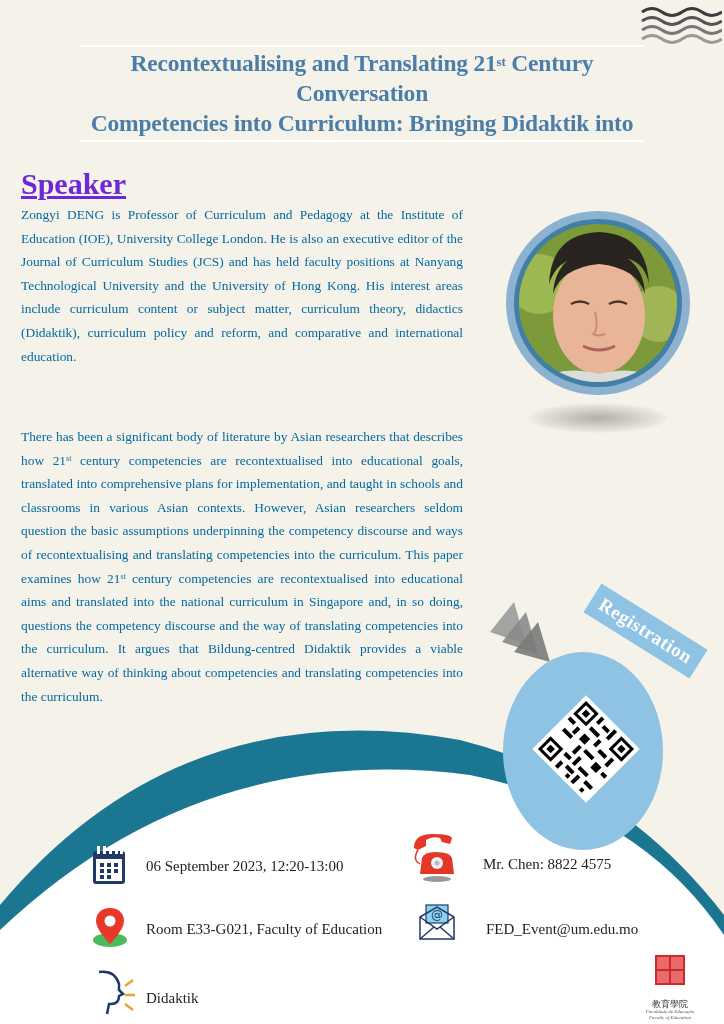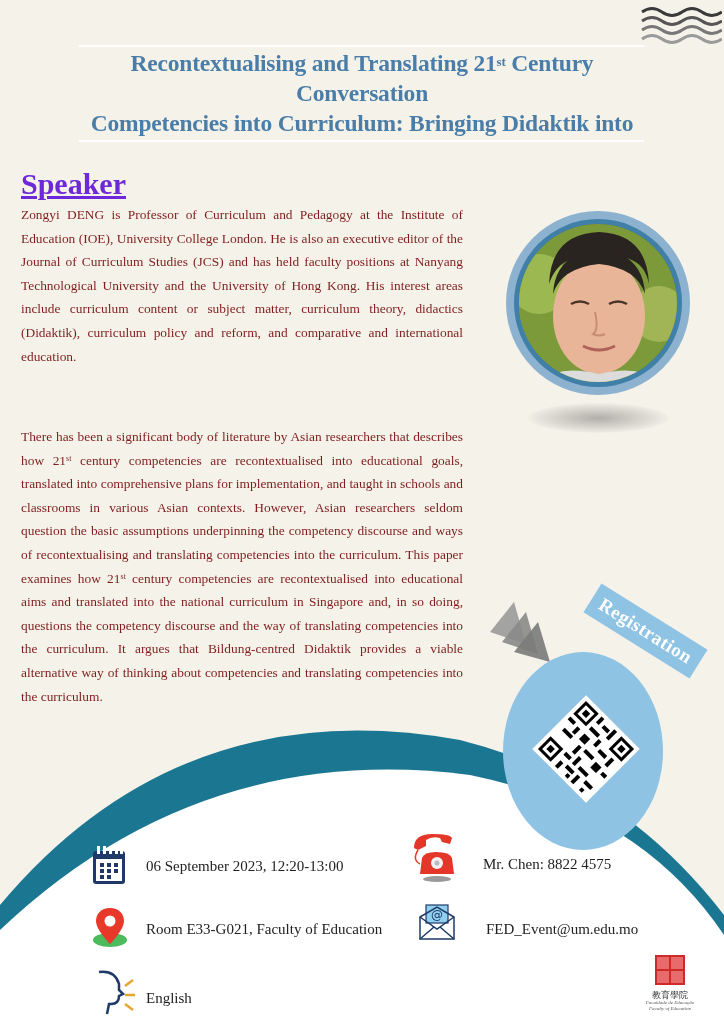--- a/index.html
+++ b/index.html
@@ -26,21 +26,21 @@
 
   .section-heading {
     position: absolute; left: 21px; color: #6d28d9; font-weight: bold;
     font-size: 30px; line-height: 34px; text-decoration: underline;
   }
   .speaker-heading { top: 167px; }
   .abstract-heading { top: 391px; }
 
   .body-text {
     position: absolute; left: 21px; width: 442px;
-    color: #7f1d1d; font-size: 13.4px; line-height: 23.6px;
+    color: #0369a1; font-size: 13.4px; line-height: 23.6px;
     text-align: justify;
   }
   .speaker-text { top: 203px; }
   .abstract-text { top: 425px; }
   .body-text sup { font-size: 8px; line-height: 0; vertical-align: 4px; }
 
   .photo-ring {
     position: absolute; left: 506px; top: 211px; width: 184px; height: 184px;
     border-radius: 50%; background: #8cb2d0;
   }
@@ -83,21 +83,21 @@
 
   .logo {
     position: absolute; left: 640px; top: 955px; width: 60px; height: 60px;
     text-align: center;
   }
   .logo-seal {
     width: 30px; height: 30px; margin: 0 auto; background: #cf2a2a;
     display: grid; grid-template-columns: 1fr 1fr; gap: 2px; padding: 2px; box-sizing: border-box;
   }
   .logo-seal span { background: #e86a6a; display: block; }
-  .logo-cn { font-size: 9px; color: #333; margin-top: 5px; line-height: 10px; }
+  .logo-cn { font-size: 9px; color: #333; margin-top: 14px; line-height: 10px; }
   .logo-pt { font-size: 5px; color: #555; line-height: 6px; font-style: italic; }
 </style>
 </head>
 <body>
 
 <div class="page">
 
   <svg class="waves" viewBox="0 0 82 40">
     <path d="M2 6 q10 -7 20 0 t20 0 t20 0 t20 0" stroke="#3a3a3a" stroke-width="3" fill="none"></path>
     <path d="M2 15 q10 -7 20 0 t20 0 t20 0 t20 0" stroke="#555555" stroke-width="3" fill="none"></path>
@@ -224,21 +224,21 @@
   <div class="info-text" style="left:146px;top:920px;">Room E33-G021, Faculty of Education</div>
 
   <svg class="info-icon" style="left:95px;top:968px;width:42px;height:48px;" viewBox="0 0 42 48">
     <path d="M4 4 Q20 2 24 16 L24 22 L28 26 L24 28 Q24 36 16 36 L14 36 L12 46" stroke="#1f3a66" stroke-width="2.5" fill="none"></path>
     <g stroke="#e3a72f" stroke-width="2.5">
         <line x1="30" y1="18" x2="38" y2="12"></line>
         <line x1="30" y1="27" x2="40" y2="27"></line>
         <line x1="30" y1="36" x2="38" y2="42"></line>
       </g>
   </svg>
-  <div class="info-text" style="left:146px;top:989px;">English</div>
+  <div class="info-text" style="left:146px;top:989px;">Didaktik</div>
 
   <svg class="info-icon" style="left:410px;top:830px;width:52px;height:54px;" viewBox="0 0 52 54">
     <path d="M4 18 Q4 4 22 4 Q40 4 42 8 L40 14 L32 12 L30 8 Q22 6 16 10 L16 16 L8 20 Z" fill="#e4372a"></path>
     <path d="M8 20 Q2 30 10 34" stroke="#e4372a" stroke-width="1.5" fill="none"></path>
     <path d="M12 28 Q14 22 26 22 Q40 22 42 28 L44 44 L10 44 Z" fill="#e4372a"></path>
     <circle cx="27" cy="33" r="6" fill="#f2f2f2"></circle>
     <circle cx="27" cy="33" r="2.5" fill="#bbbbbb"></circle>
     <ellipse cx="27" cy="49" rx="14" ry="3" fill="#9a9a9a"></ellipse>
   </svg>
   <div class="info-text" style="left:483px;top:855px;">Mr. Chen: 8822 4575</div>

